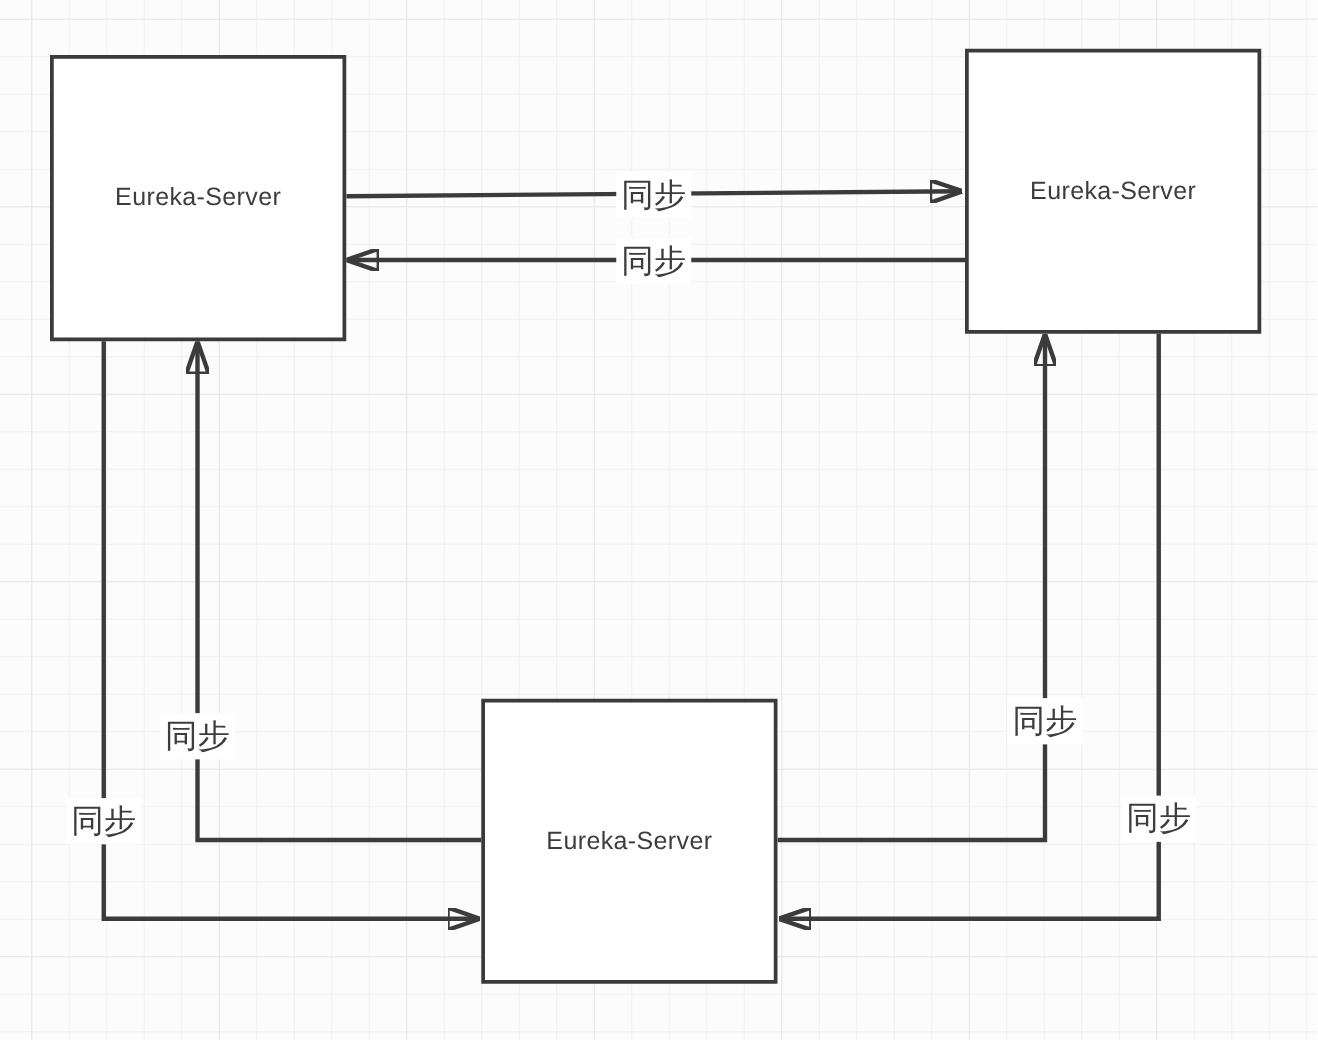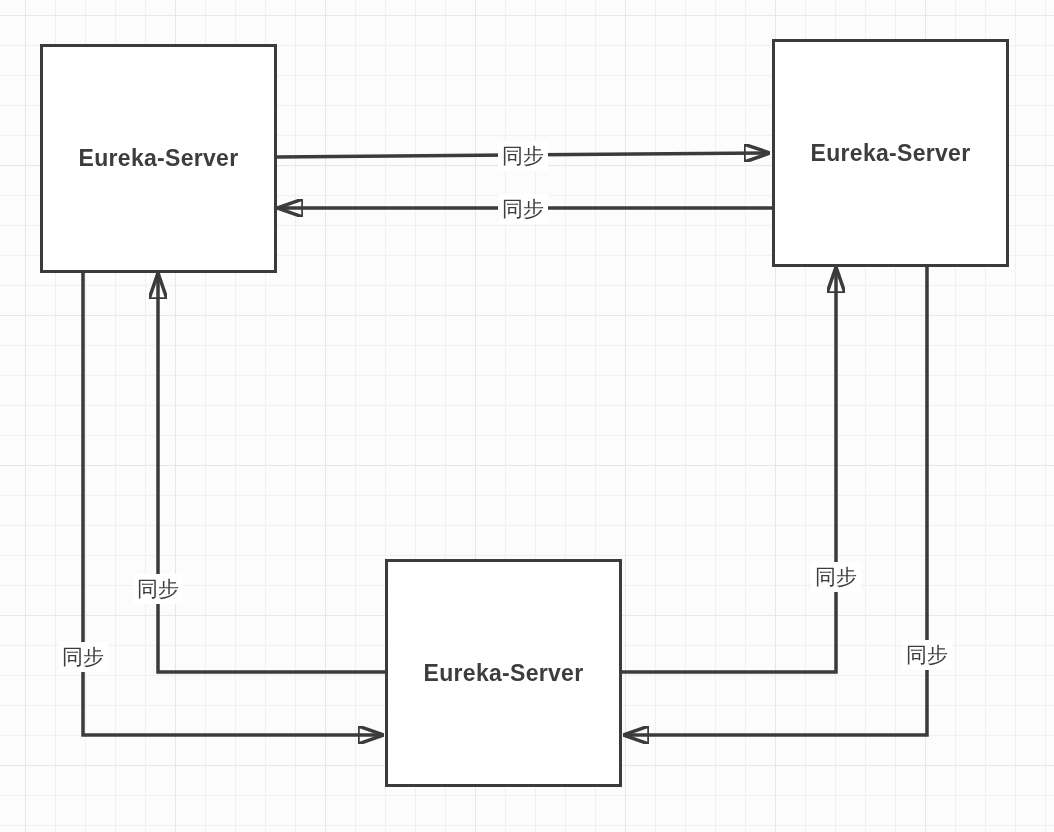--- a/index.html
+++ b/index.html
@@ -37,35 +37,34 @@
     position: absolute;
     box-sizing: border-box;
     background: #ffffff;
     border: 3px solid var(--stroke-color, #3b3b3c);
     display: flex;
     align-items: center;
     justify-content: center;
     z-index: 2;
   }
   .node-label {
-    font-size: 23px;
+    font-size: 20px;
     color: var(--text-color, #3d3d3f);
     letter-spacing: 0.3px;
     white-space: nowrap;
-    font-weight: bold;
   }
   .node-tl { left: 40px; top: 44px;  width: 237px; height: 229px; }
   .node-tr { left: 772px; top: 39px; width: 237px; height: 228px; }
   .node-b  { left: 385px; top: 559px; width: 237px; height: 228px; }
   .edge-label {
     position: absolute;
     transform: translate(-50%, -50%);
     background: #ffffff;
     padding: 1px 4px;
-    font-size: 21px;
+    font-size: 26px;
     color: var(--text-color, #3d3d3f);
     white-space: nowrap;
     z-index: 3;
   }
 </style>
 </head>
 <body>
 
 <div class="stage">
 

